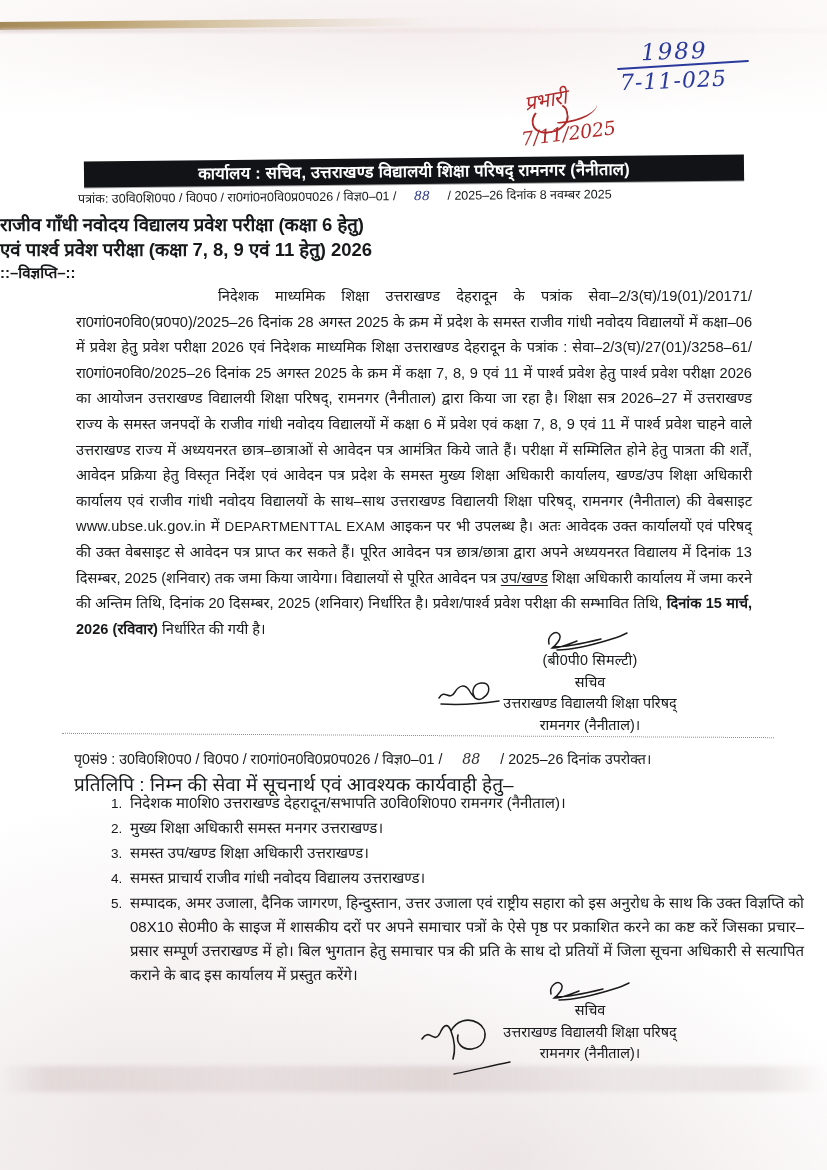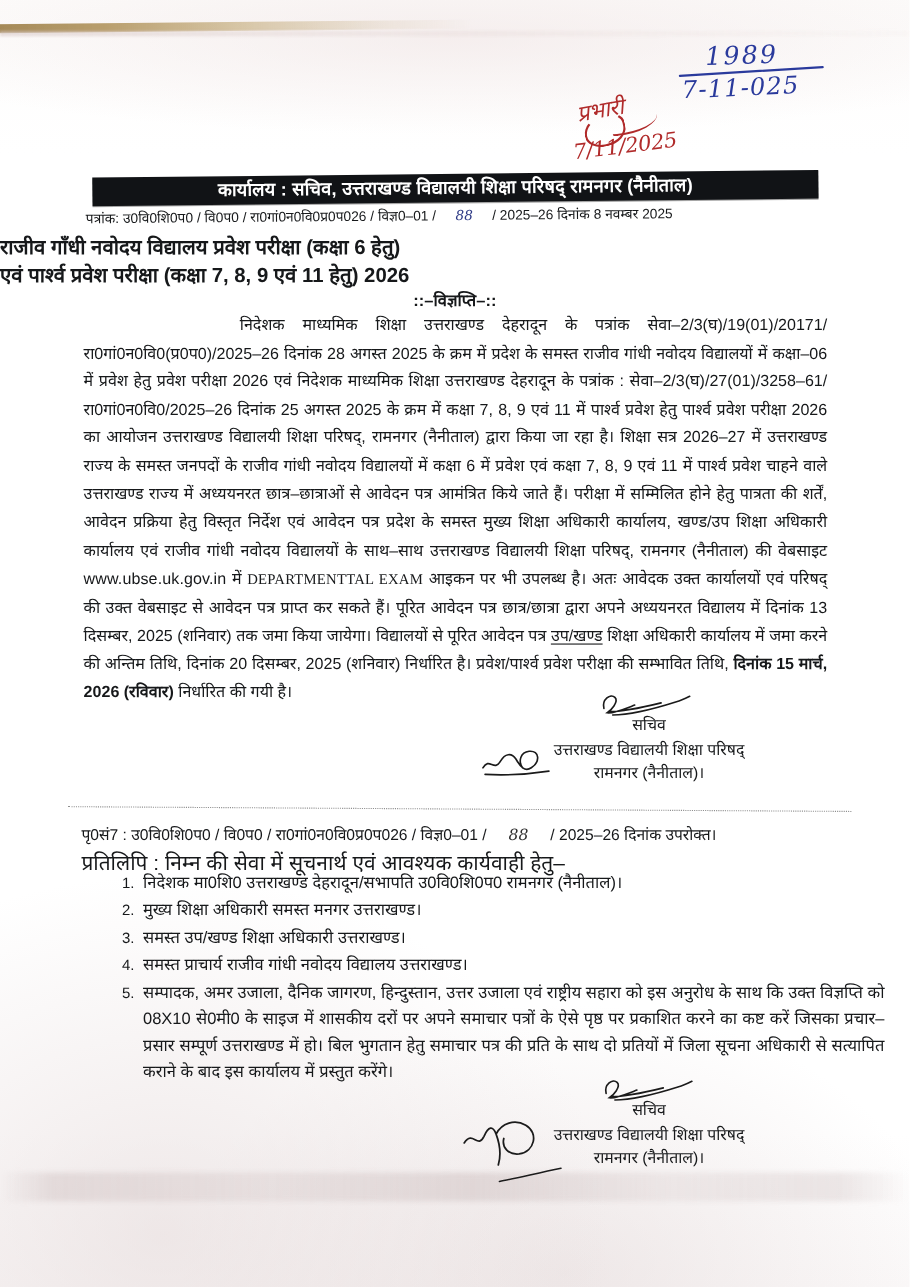--- a/index.html
+++ b/index.html
@@ -178,21 +178,21 @@
     font-size: 18.5px;
     font-weight: bold;
     white-space: nowrap;
   }
   #title1 { top: 211px; }
   #title2 { top: 236px; }
   #vigyapti {
     position: absolute;
     left: 0; right: 0;
     top: 262px;
-    text-align: center;
+    text-align: left;
     font-size: 15px;
     font-weight: bold;
   }
 
   
   #body-para {
     position: absolute;
     left: 76px; top: 284px;
     width: 676px;
     font-size: 14.6px;
@@ -200,21 +200,21 @@
     text-align: justify;
     text-align-last: left;
     text-indent: 142px;
     font-weight: 500;
   }
   #body-para .url {
     font-family: "Liberation Sans", sans-serif;
     letter-spacing: .1px;
   }
   #body-para .caps {
-    font-family: Liberation Serif, serif;
+    font-family: Liberation Sans, sans-serif;
     font-size: 13.4px;
     letter-spacing: .2px;
   }
   #body-para .bold {
     font-weight: bold;
   }
   #body-para .ul {
     text-decoration: underline;
     text-underline-offset: 2px;
     margin-top: 32px;
@@ -361,29 +361,30 @@
 
 <svg class="sig-mark" id="sig1-pen" viewBox="0 0 86 26">
   <path d="M6 16 C4 8, 12 2, 16 6 C20 10, 12 18, 9 20 C14 21, 26 16, 34 13
            M10 19 C24 19, 42 15, 58 11 M14 22 C30 22, 50 17, 72 10 C76 9, 80 7, 84 5" fill="none" stroke="#1b1b1b" stroke-width="1.5" stroke-linecap="round"></path>
 </svg>
 <svg class="sig-mark" id="sig1-pen2" viewBox="0 0 70 30">
   <path d="M2 20 C8 10, 12 24, 18 14 C22 7, 28 6, 32 12 C36 19, 40 24, 46 20
            C54 15, 54 4, 44 5 C36 6, 34 14, 38 20 M4 26 C20 27, 42 26, 62 23" fill="none" stroke="#1b1b1b" stroke-width="1.5" stroke-linecap="round"></path>
 </svg>
 <div id="sig1">
+  <div class="nm">(बी0पी0 सिमल्टी)</div>
   <div>सचिव</div>
   <div>उत्तराखण्ड विद्यालयी शिक्षा परिषद्</div>
   <div>रामनगर (नैनीताल)।</div>
 </div>
 
 <div id="divider"></div>
 
 <div id="pra-line">
-  <span>पृ0सं7 :</span>
+  <span>पृ0सं9 :</span>
   <span>उ0वि0शि0प0 / वि0प0 / रा0गां0न0वि0प्र0प026 / विज्ञ0–01 /</span>
   <span class="blank">88</span>
   <span>/ 2025–26</span>
   <span>दिनांक उपरोक्त।</span>
 </div>
 
 <div id="pratilipi">प्रतिलिपि : निम्न की सेवा में सूचनार्थ एवं आवश्यक कार्यवाही हेतु–</div>
 
 <ol id="copy-list">
   <li>निदेशक मा0शि0 उत्तराखण्ड देहरादून/सभापति उ0वि0शि0प0 रामनगर (नैनीताल)।</li>

